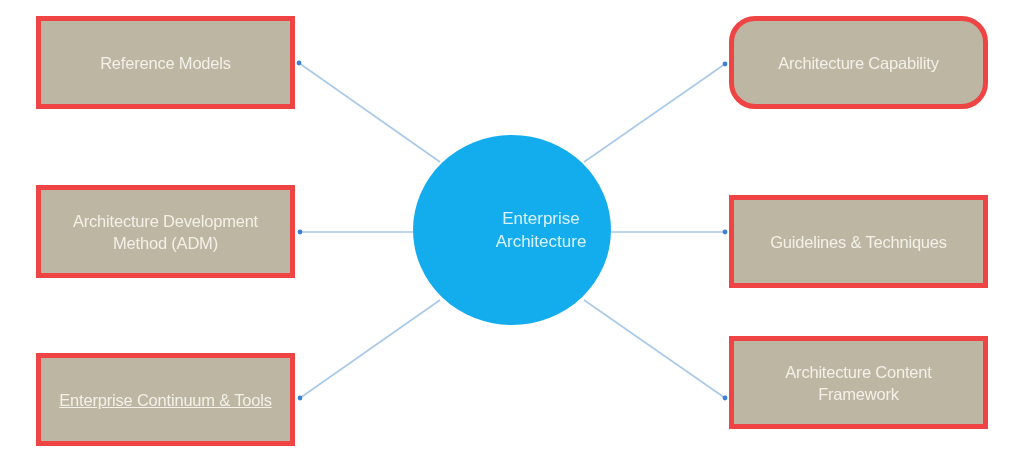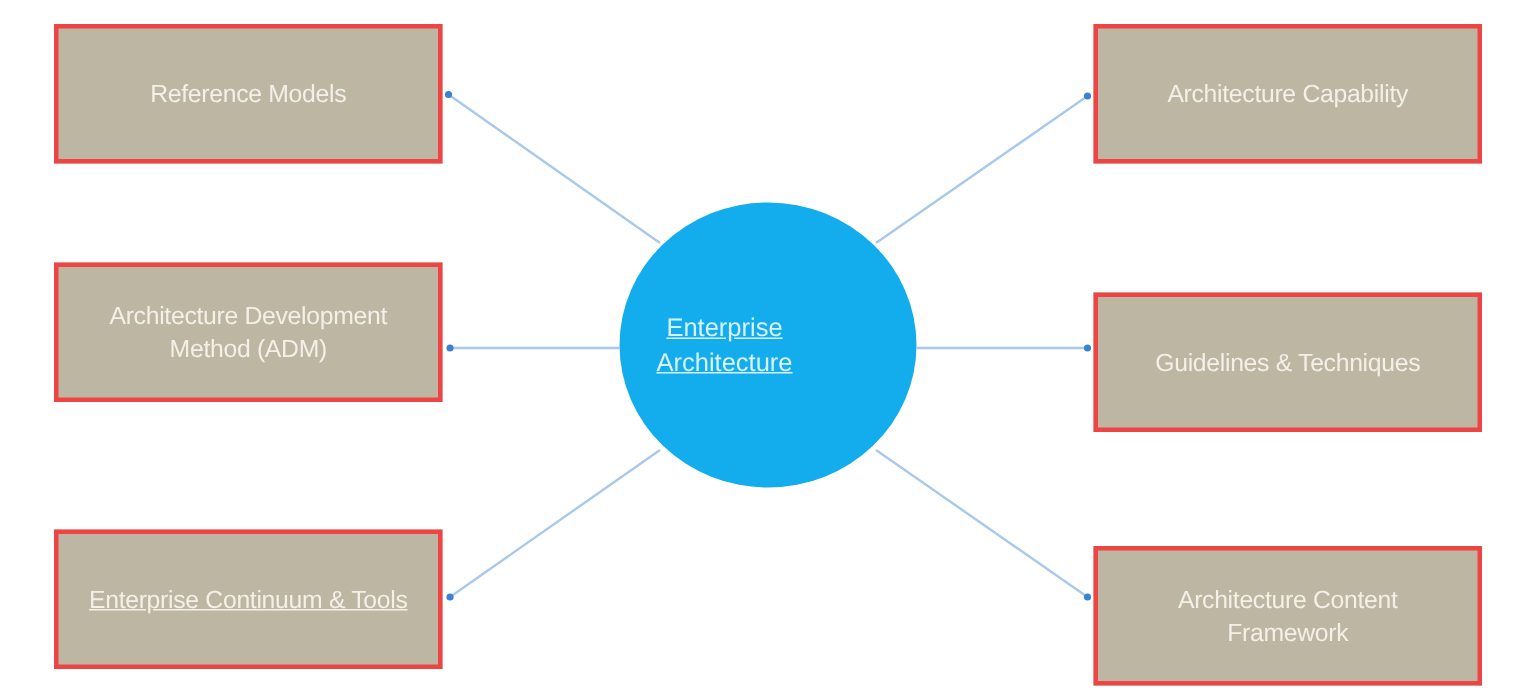--- a/index.html
+++ b/index.html
@@ -20,56 +20,55 @@
       top: 0;
       width: 1024px;
       height: 463px;
       pointer-events: none;
     }
     .box {
       position: absolute;
       width: 259px;
       height: 93px;
       background: #bdb6a3;
-      border: 3px solid #ef4444;
+      border: 5px solid #ef4444;
       box-sizing: border-box;
       display: flex;
       align-items: center;
       justify-content: center;
       text-align: center;
       color: #f3f0e8;
       font-size: 16.5px;
       line-height: 22px;
       padding: 0 14px;
       letter-spacing: -0.2px;
     }
     .box span { display: block; }
     #box-tl { left: 36px;  top: 16px; }
-    #box-ml { left: 36px;  top: 175px; align-items: center; }
+    #box-ml { left: 36px;  top: 185px; align-items: center; }
     #box-bl { left: 36px;  top: 353px; text-decoration: underline; }
-    #box-tr { left: 729px; top: 16px; }
+    #box-tr { left: 729px; top: 16px; border-radius: 26px; }
     #box-mr { left: 729px; top: 195px; }
-    #box-br { left: 729px; top: 364px; }
+    #box-br { left: 729px; top: 336px; }
 
     .hub {
       position: absolute;
       left: 413px;
       top: 135px;
       width: 198px;
       height: 190px;
       border-radius: 50%;
       background: #13adee;
       display: flex;
       align-items: center;
-      justify-content: flex-start;
+      justify-content: flex-end;
       text-align: center;
       color: #d9f2fd;
       font-size: 17px;
       line-height: 23px;
-      text-decoration: underline;
     }
     .hub-label { display: block; width: 140px; }
   </style>
 </head>
 <body>
 
 <svg id="connectors" viewBox="0 0 1024 463" xmlns="http://www.w3.org/2000/svg">
   <defs>
     <marker id="dot" markerWidth="6" markerHeight="6" refX="3" refY="3" markerUnits="userSpaceOnUse">
       <circle cx="3" cy="3" r="2.4" fill="#3b82d6"></circle>

